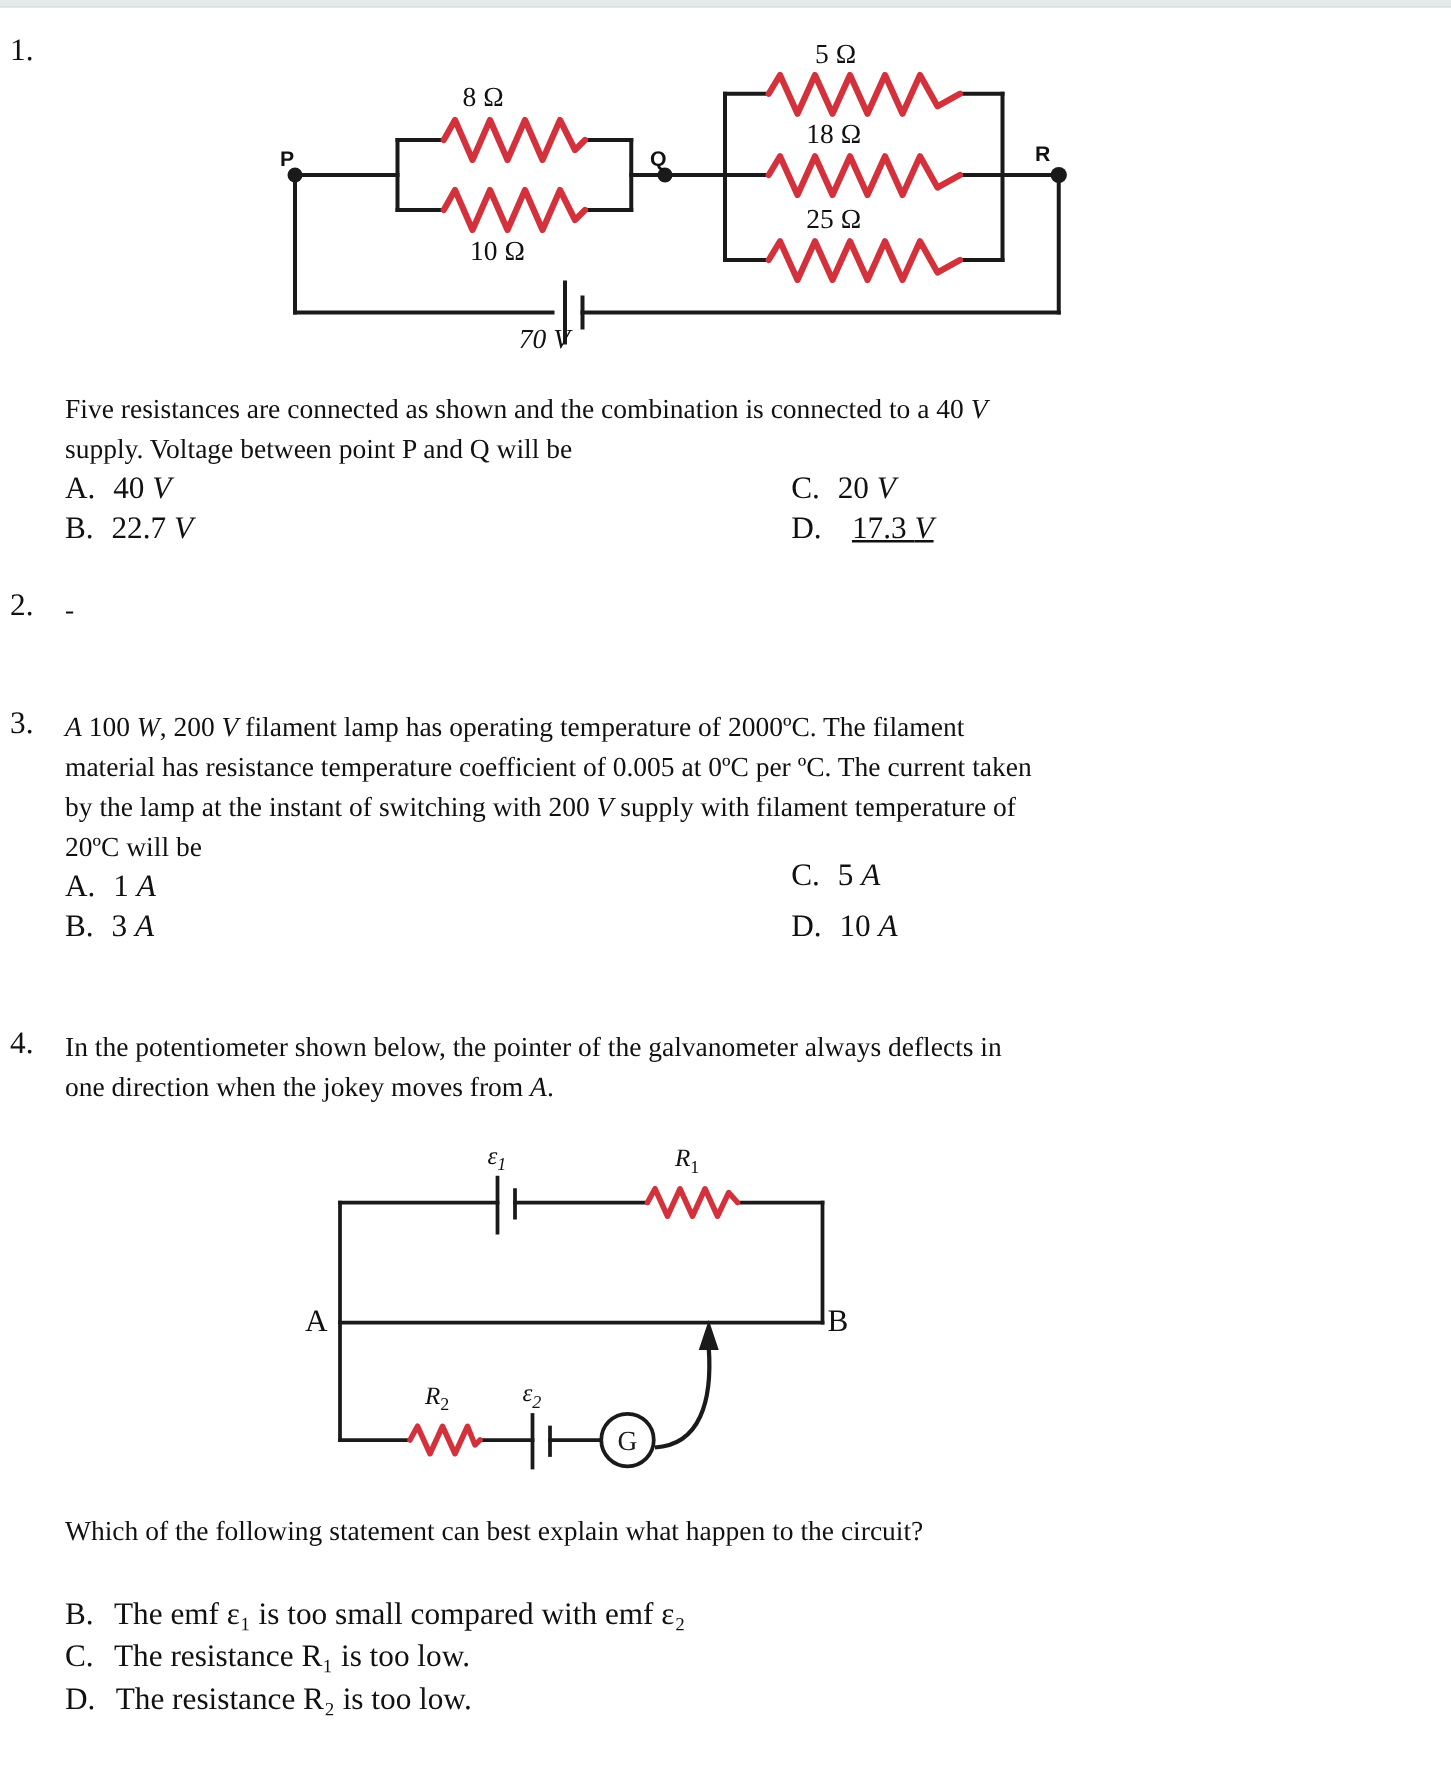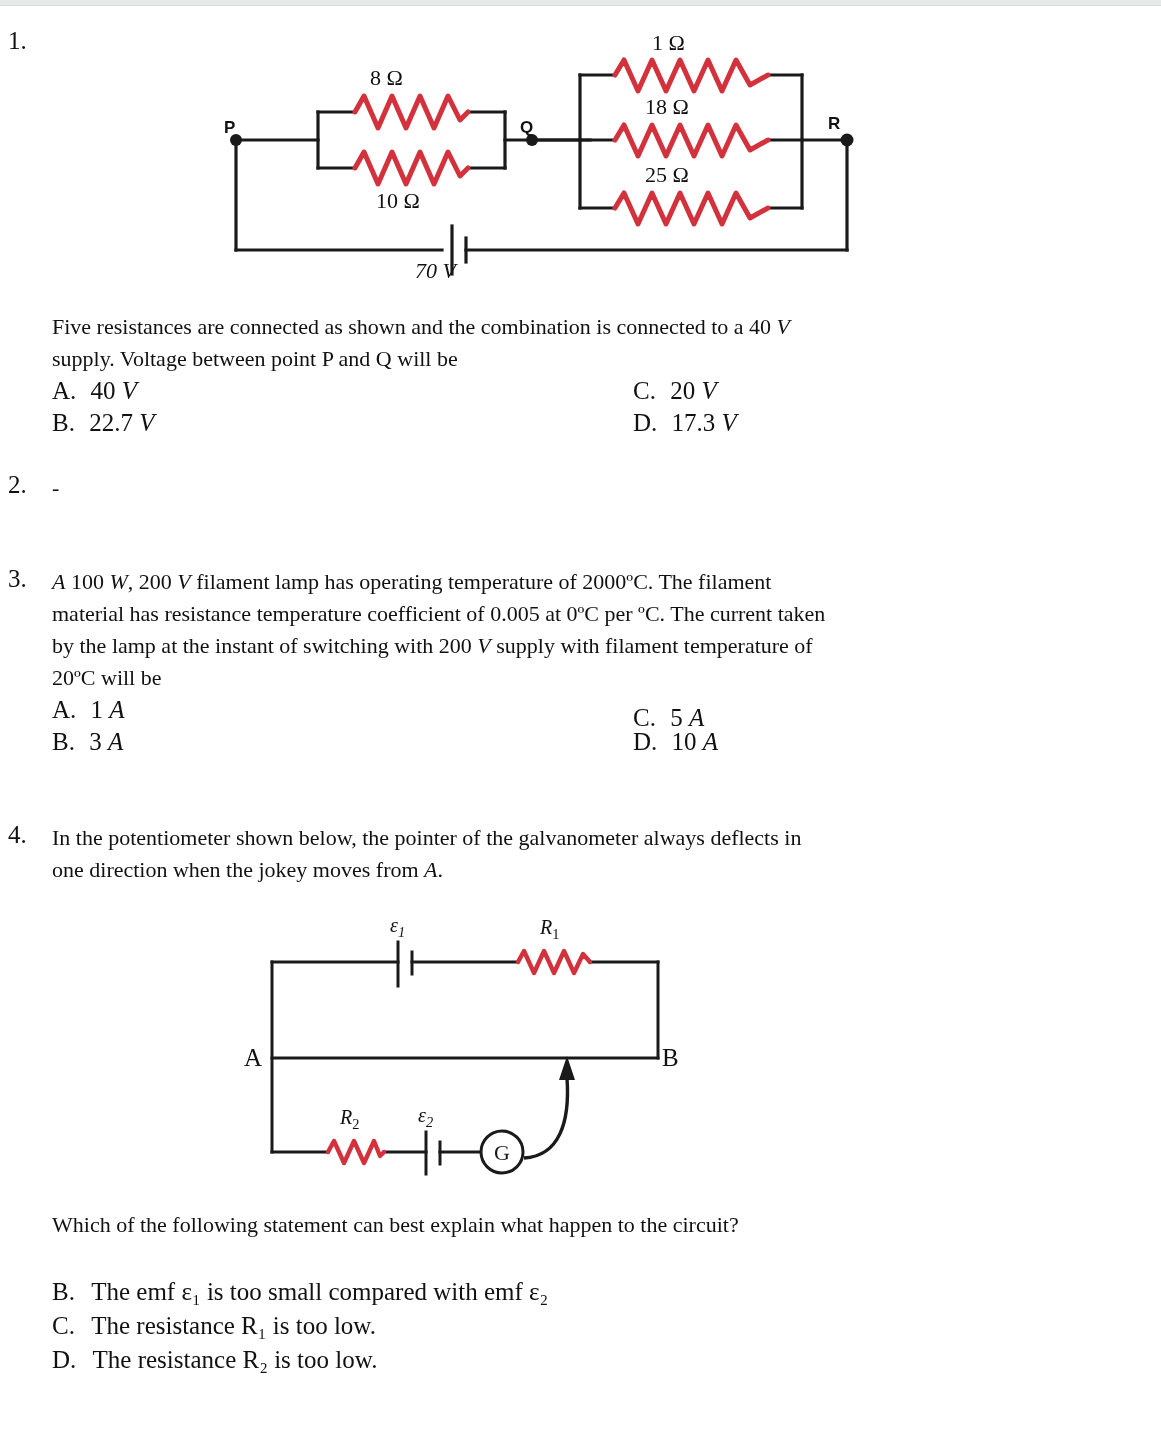--- a/index.html
+++ b/index.html
@@ -159,21 +159,21 @@
       <circle cx="342" cy="110" r="6" fill="#1a1a1a"></circle>
       <circle cx="657" cy="110" r="6.5" fill="#1a1a1a"></circle>
     </svg>
 
     <span class="node-lbl" style="left:34px; top:88px;">P</span>
     <span class="node-lbl" style="left:330px; top:88px;">Q</span>
     <span class="node-lbl" style="left:638px; top:84px;">R</span>
 
     <span class="lbl" style="left:180px; top:35px;">8 Ω</span>
     <span class="lbl" style="left:186px; top:158px;">10 Ω</span>
-    <span class="lbl" style="left:462px; top:0px;">1 Ω</span>
+    <span class="lbl" style="left:462px; top:0px;">5 Ω</span>
     <span class="lbl" style="left:455px; top:64px;">18 Ω</span>
     <span class="lbl" style="left:455px; top:132px;">25 Ω</span>
 
     <span class="lbl" style="left:225px; top:228px; font-style:normal;">
       <span style="font-style:italic;">70 V</span>
     </span>
   </div>
 
   <div class="qbody" style="left:52px; top:305px; width:1060px;">
     <div class="qline">Five resistances are connected as shown and the combination is connected to a 40 <i class="u">V</i></div>
@@ -187,21 +187,21 @@
   <div class="opt" style="left:52px; top:401px;">
     <span>B.</span>
     <span style="margin-left:8px;">22.7 <i class="u">V</i></span>
   </div>
   <div class="opt" style="left:633px; top:369px;">
     <span>C.</span>
     <span style="margin-left:8px;">20 <i class="u">V</i></span>
   </div>
   <div class="opt" style="left:633px; top:401px;">
     <span>D.</span>
-    <span style="margin-left:8px;">17.3 <i class="u">V</i></span>
+    <span style="margin-left:18px;text-decoration:underline;">17.3 <i class="u">V</i></span>
   </div>
 
   <div class="qnum" style="left:8px; top:466px;">2.</div>
   <div class="qbody" style="left:52px; top:466px;">
     <div class="qline">-</div>
   </div>
 
   <div class="qnum" style="left:8px; top:560px;">3.</div>
   <div class="qbody" style="left:52px; top:560px; width:1070px;">
     <div class="qline"><i class="u">A</i> 100 <i class="u">W</i>, 200 <i class="u">V</i> filament lamp has operating temperature of 2000ºC. The filament</div>
@@ -211,21 +211,21 @@
   </div>
 
   <div class="opt" style="left:52px; top:688px;">
     <span>A.</span>
     <span style="margin-left:8px;">1 <i class="u">A</i></span>
   </div>
   <div class="opt" style="left:52px; top:720px;">
     <span>B.</span>
     <span style="margin-left:8px;">3 <i class="u">A</i></span>
   </div>
-  <div class="opt" style="left:633px; top:696px;text-align:right;">
+  <div class="opt" style="left:633px; top:679px;text-align:right;">
     <span>C.</span>
     <span style="margin-left:8px;">5 <i class="u">A</i></span>
   </div>
   <div class="opt" style="left:633px; top:720px;">
     <span>D.</span>
     <span style="margin-left:8px;">10 <i class="u">A</i></span>
   </div>
 
   <div class="qnum" style="left:8px; top:816px;">4.</div>
   <div class="qbody" style="left:52px; top:816px; width:1070px;">

